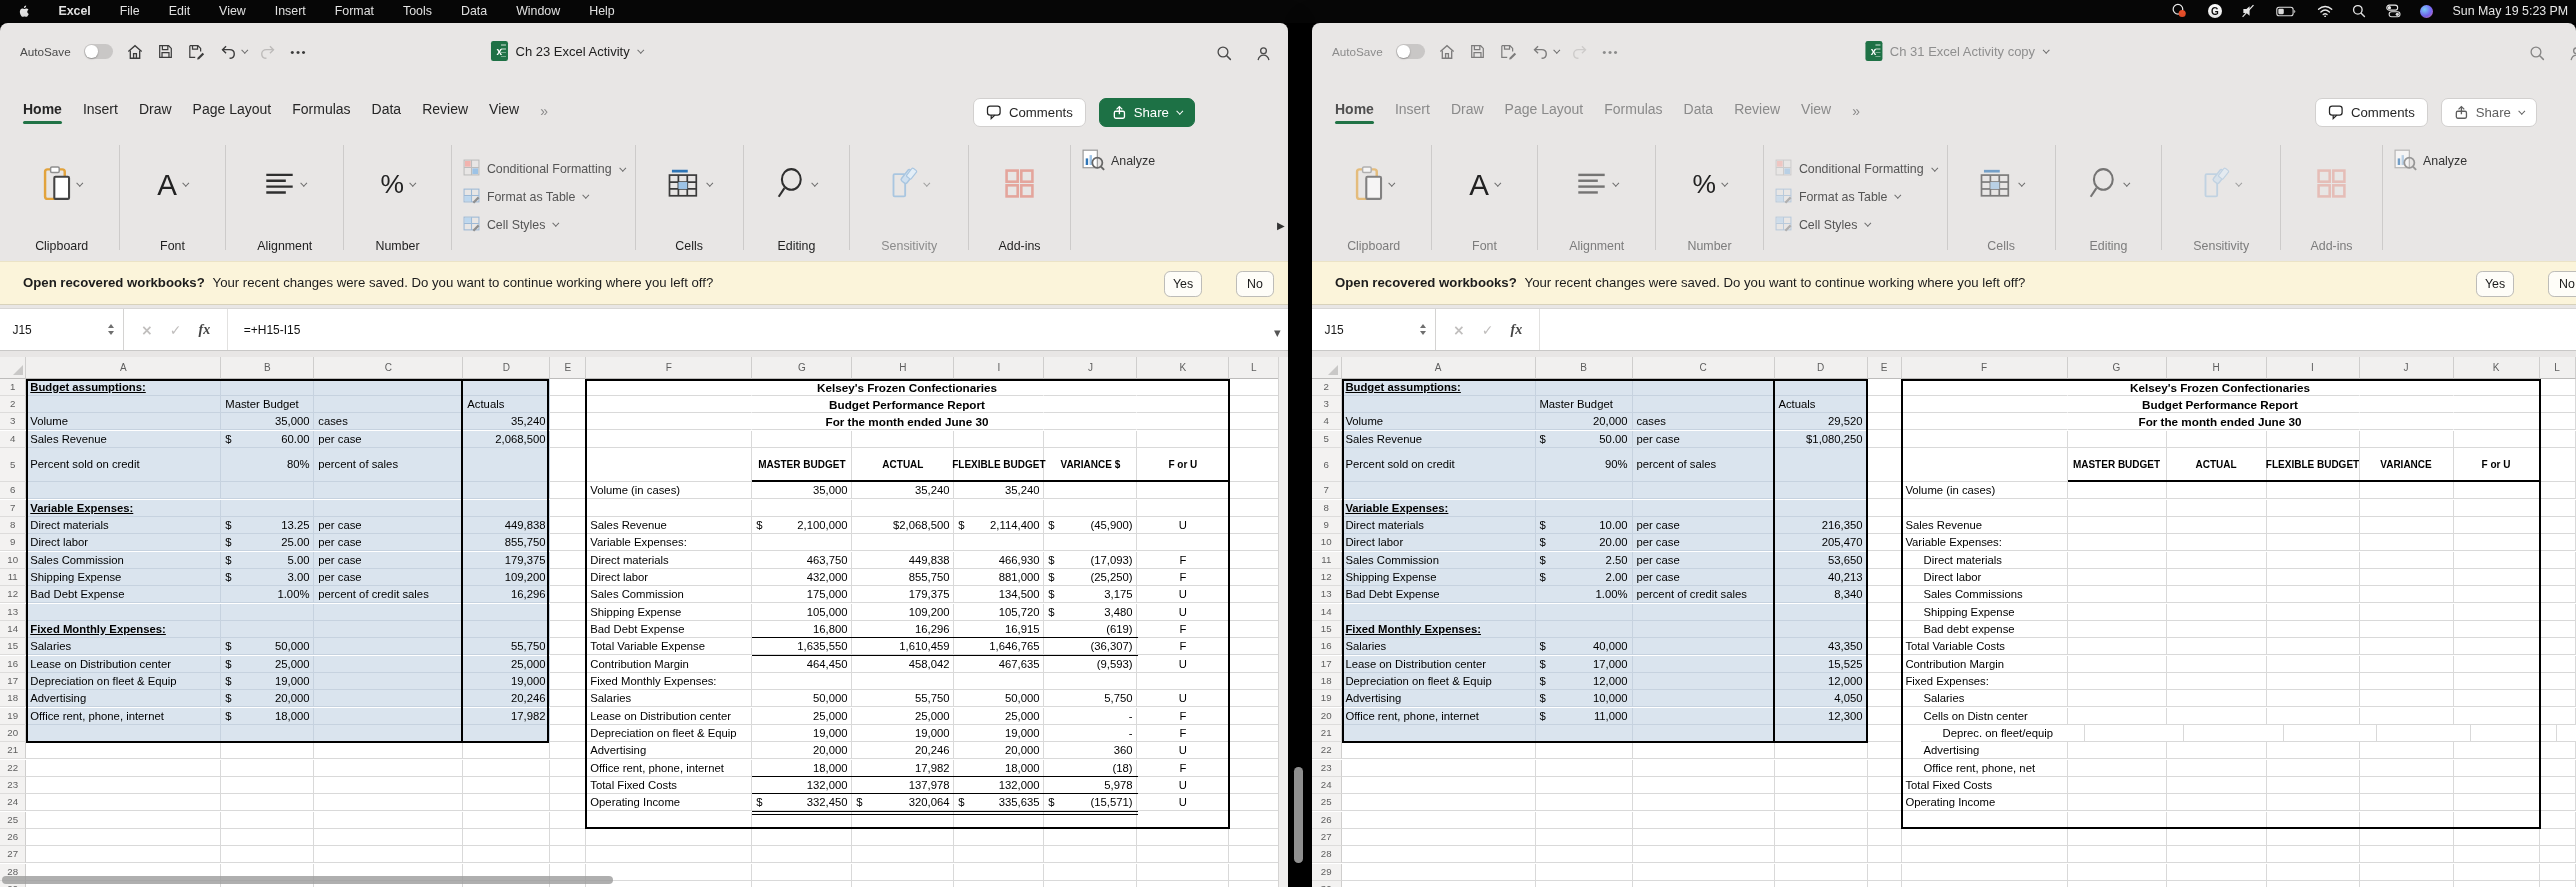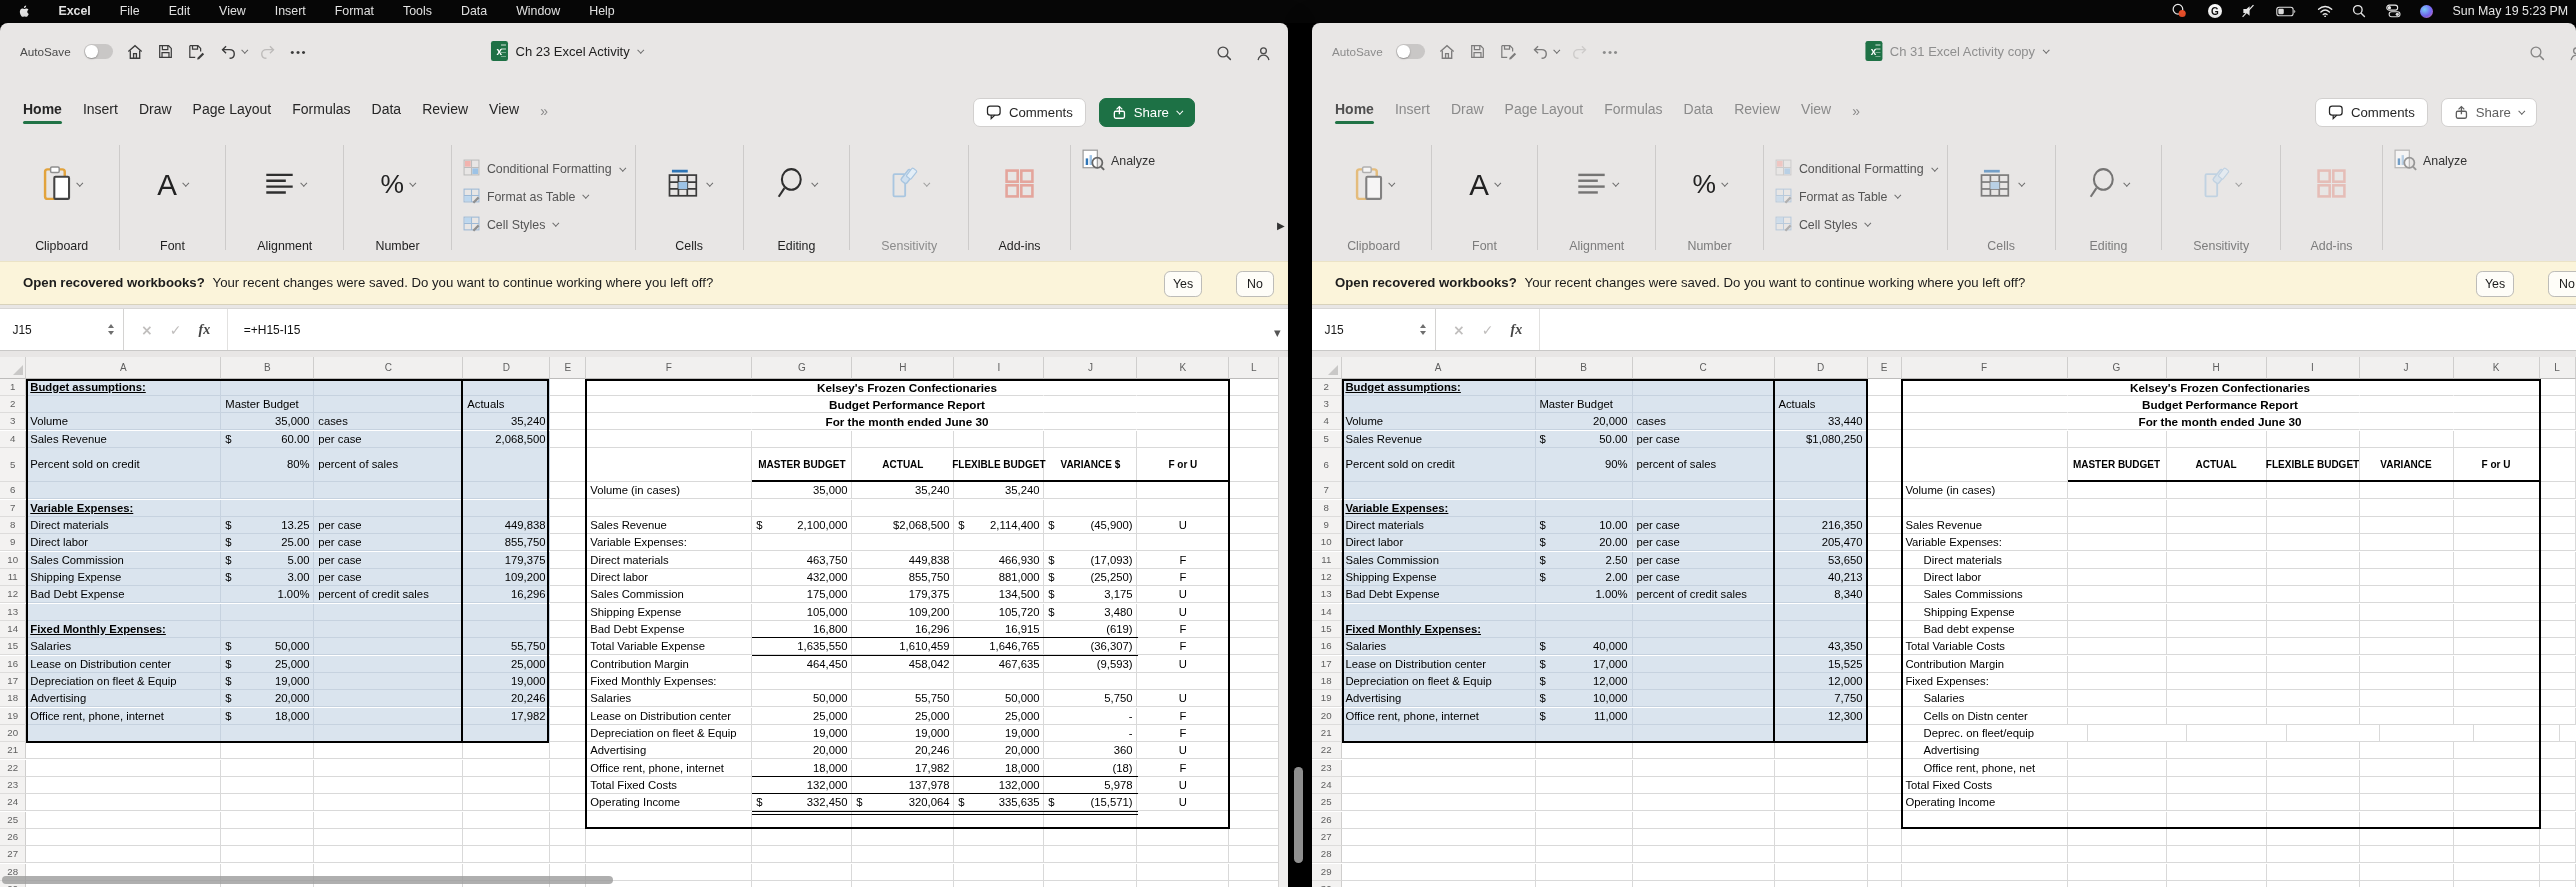--- a/index.html
+++ b/index.html
@@ -1242,21 +1242,21 @@
             <div class="cell" style="width: 93px; border-right-color: transparent;"></div>
             <div class="cell" style="width: 94px; border-right-color: transparent;"></div>
             <div class="cell" style="width: 86px; border-right-color: transparent;"></div>
             <div class="cell" style="width: 36px;"></div>
           </div>
           <div class="sh-row" style="top: 56px; height: 17.3px;">
             <div class="sh-gut" style="width: 29.5px;">4</div>
             <div class="cell blue c-l" style="width: 194px;">Volume</div>
             <div class="cell blue c-r" style="width: 97px;">20,000</div>
             <div class="cell blue c-l" style="width: 142px;">cases</div>
-            <div class="cell blue c-r" style="width: 93px;">33,440</div>
+            <div class="cell blue c-r" style="width: 93px;">29,520</div>
             <div class="cell" style="width: 34px;"></div>
             <div class="cell" style="width: 166px; border-right-color: transparent;"></div>
             <div class="cell" style="width: 99px; border-right-color: transparent;"></div>
             <div class="cell" style="width: 100px; border-right-color: transparent;"></div>
             <div class="cell" style="width: 93px; border-right-color: transparent;"></div>
             <div class="cell" style="width: 94px; border-right-color: transparent;"></div>
             <div class="cell" style="width: 86px; border-right-color: transparent;"></div>
             <div class="cell" style="width: 36px;"></div>
           </div>
           <div class="sh-row" style="top: 74px; height: 17.3px;">
@@ -1467,21 +1467,21 @@
             <div class="cell" style="width: 93px;"></div>
             <div class="cell" style="width: 94px;"></div>
             <div class="cell" style="width: 86px;"></div>
             <div class="cell" style="width: 36px;"></div>
           </div>
           <div class="sh-row" style="top: 333px; height: 17.3px;">
             <div class="sh-gut" style="width: 29.5px;">19</div>
             <div class="cell blue c-l" style="width: 194px;">Advertising</div>
             <div class="cell blue c-acct" style="width: 97px;"><span>$</span><span>10,000</span></div>
             <div class="cell blue" style="width: 142px;"></div>
-            <div class="cell blue c-r" style="width: 93px;">7,750</div>
+            <div class="cell blue c-r" style="width: 93px;">4,050</div>
             <div class="cell" style="width: 34px;"></div>
             <div class="cell c-l c-ind" style="width: 166px;">Salaries</div>
             <div class="cell" style="width: 99px;"></div>
             <div class="cell" style="width: 100px;"></div>
             <div class="cell" style="width: 93px;"></div>
             <div class="cell" style="width: 94px;"></div>
             <div class="cell" style="width: 86px;"></div>
             <div class="cell" style="width: 36px;"></div>
           </div>
           <div class="sh-row" style="top: 351px; height: 17.3px;">
@@ -1499,21 +1499,21 @@
             <div class="cell" style="width: 86px;"></div>
             <div class="cell" style="width: 36px;"></div>
           </div>
           <div class="sh-row" style="top: 368px; height: 17.3px;">
             <div class="sh-gut" style="width: 29.5px;">21</div>
             <div class="cell blue" style="width: 194px;"></div>
             <div class="cell blue" style="width: 97px;"></div>
             <div class="cell blue" style="width: 142px;"></div>
             <div class="cell blue" style="width: 93px;"></div>
             <div class="cell" style="width: 34px;"></div>
-            <div class="cell c-l c-ind" style="width: 186px;">Deprec. on fleet/equip</div>
+            <div class="cell c-l c-ind" style="width: 164px; margin-left: 19px;">Deprec. on fleet/equip</div>
             <div class="cell" style="width: 99px;"></div>
             <div class="cell" style="width: 100px;"></div>
             <div class="cell" style="width: 93px;"></div>
             <div class="cell" style="width: 94px;"></div>
             <div class="cell" style="width: 86px;"></div>
             <div class="cell" style="width: 36px;"></div>
           </div>
           <div class="sh-row" style="top: 385px; height: 17.3px;">
             <div class="sh-gut" style="width: 29.5px;">22</div>
             <div class="cell" style="width: 194px;"></div>

